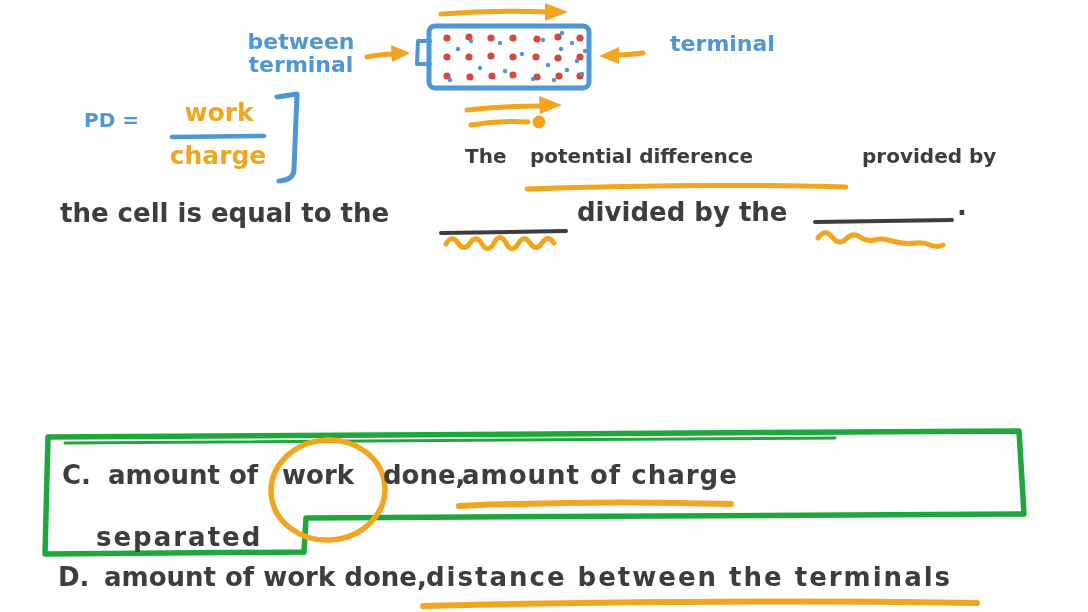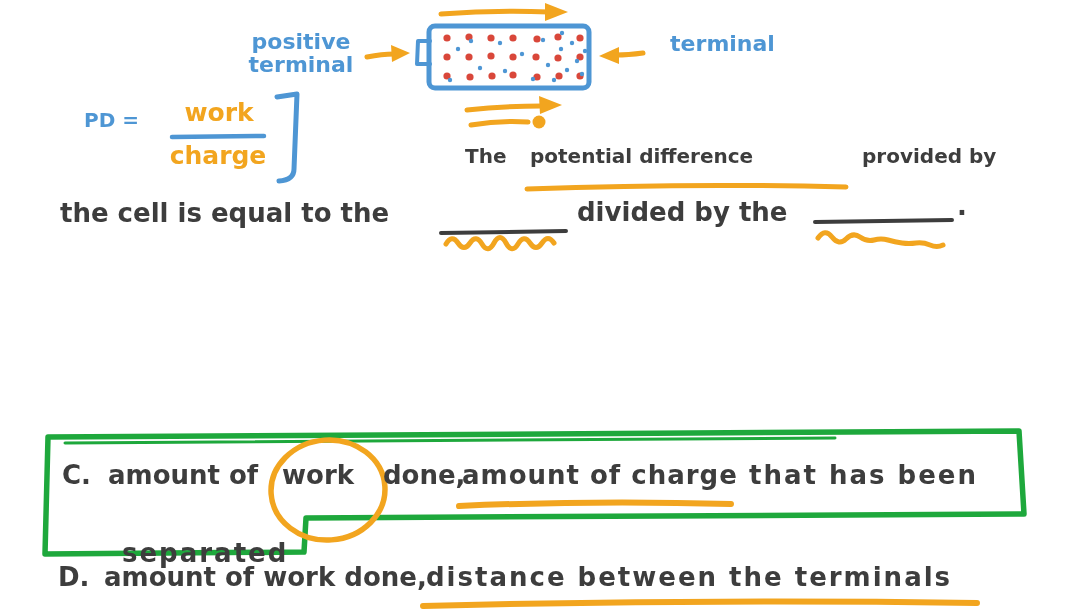--- a/index.html
+++ b/index.html
@@ -119,21 +119,21 @@
 
     <path class="s-green" d="M48,437 L1019,431 L1024,514 L306,518 L304,552 L45,554 Z" stroke-width="5.5"></path>
     <path class="s-green" d="M65,443 L835,438" stroke-width="3"></path>
 
     <ellipse class="s-orange" cx="328" cy="490" rx="57" ry="50" stroke-width="5.5" transform="rotate(-4 328 490)"></ellipse>
     <path class="s-orange" d="M459,506 Q595,500 731,504" stroke-width="6"></path>
     <path class="s-orange" d="M423,606 Q700,599 977,603" stroke-width="6"></path>
   </svg>
 
   <div class="txt blue f22 center" style="left:236px; top:30px; width:130px;">
-    <div>positive</div>
+    <div>between</div>
     <div>terminal</div>
   </div>
   <div class="txt blue f22 center" style="left:650px; top:32px; width:145px;">
     <div>terminal</div>
   </div>
 
   <div class="txt blue f26" style="left:84px; top:110px;">PD =</div>
   <div class="txt orange f25 center" style="left:172px; top:100px; width:94px;">work</div>
   <div class="txt orange f25 center" style="left:164px; top:143px; width:108px;">charge</div>
 
@@ -143,20 +143,19 @@
 
   <div class="txt f27" style="left:60px; top:200px;">the cell is equal to the</div>
   <div class="txt f27" style="left:577px; top:199px;">divided by the</div>
   <div class="txt f27" style="left:957px; top:193px;">.</div>
 
   <div class="txt f27" style="left:62px; top:462px;">C.</div>
   <div class="txt f27" style="left:108px; top:462px;">amount of</div>
   <div class="txt f27" style="left:282px; top:462px;">work</div>
   <div class="txt f27" style="left:383px; top:462px;">done,</div>
   <div class="txt f27 ls1" style="left:462px; top:462px;">amount of charge</div>
-  <div class="txt f27 ls2" style="left:749px; top:462px;">that has been</div>
-  <div class="txt f27 ls2" style="left:96px; top:540px;margin-left:26px;">separated</div>
+  <div class="txt f27 ls2" style="left:96px; top:524px;">separated</div>
 
   <div class="txt f27" style="left:58px; top:564px;">D.</div>
   <div class="txt f27" style="left:104px; top:564px;">amount of work done,</div>
   <div class="txt f27 ls2" style="left:426px; top:564px;">distance between the terminals</div>
 
 </div>
 
 </body></html>

